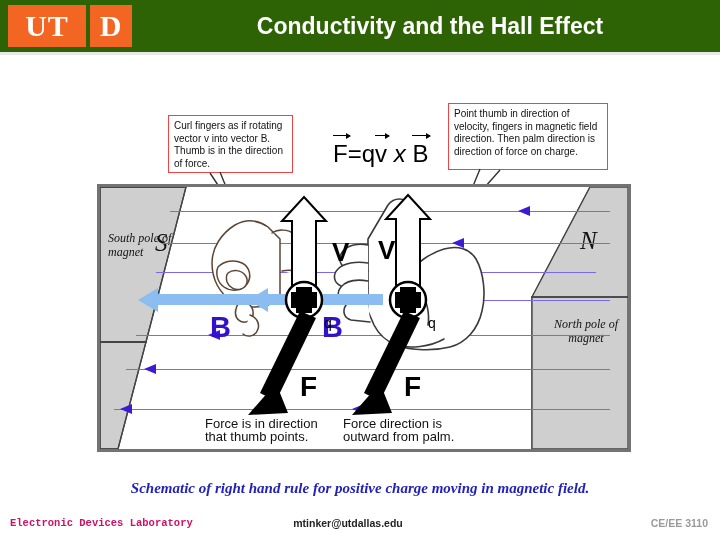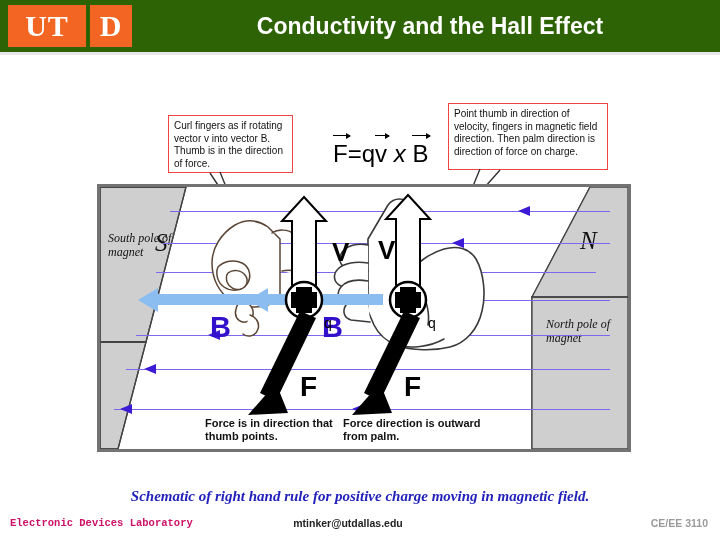--- a/index.html
+++ b/index.html
@@ -67,21 +67,21 @@
     font-size:12px;line-height:14px;color:#111;text-align:left;
   }
   .mag-letter-s{
     position:absolute;left:55px;top:42px;
     font-family:"Liberation Serif", serif;font-style:italic;
     font-size:25px;color:#111;
   }
   .mag-label-n{
     position:absolute;left:446px;top:130px;width:80px;
     font-family:"Liberation Serif", serif;font-style:italic;
-    font-size:12px;line-height:14px;color:#111;text-align:left;
+    font-size:12px;line-height:14px;color:#111;text-align:center;
   }
   .mag-letter-n{
     position:absolute;left:480px;top:40px;
     font-family:"Liberation Serif", serif;font-style:italic;
     font-size:25px;color:#111;
   }
   
   .fieldline{
     position:absolute;height:0;border-top:1.6px solid #7b68ee;
   }
@@ -137,27 +137,27 @@
   }
   .vec::before{
     content:"";position:absolute;right:-3px;top:-0.30em;
     width:0;height:0;border-top:3px solid transparent;
     border-bottom:3px solid transparent;border-left:5px solid #000;
   }
   .ital{font-style:italic;}
   
   .cap{
     position:absolute;font-family:"Liberation Sans", sans-serif;
-    font-size:11px;line-height:13px;color:#111;font-weight:bold;
+    font-size:13px;line-height:13px;color:#111;
   }
   
   .schematic-caption{
     position:absolute;left:0;top:480px;width:720px;text-align:center;
     font-family:"Liberation Serif", serif;font-weight:bold;font-style:italic;
-    font-size:15px;color:#2222bb;margin-top:8px;
+    font-size:15px;color:#2222bb;
   }
   .footer-left{
     position:absolute;left:10px;top:517px;
     font-family:Liberation Mono, monospace;font-weight:bold;
     font-size:10.5px;color:#cc1166;
   }
   .footer-center{
     position:absolute;left:0;top:517px;width:696px;text-align:center;
     font-family:"Liberation Sans", sans-serif;font-weight:bold;
     font-size:10.5px;color:#222;

